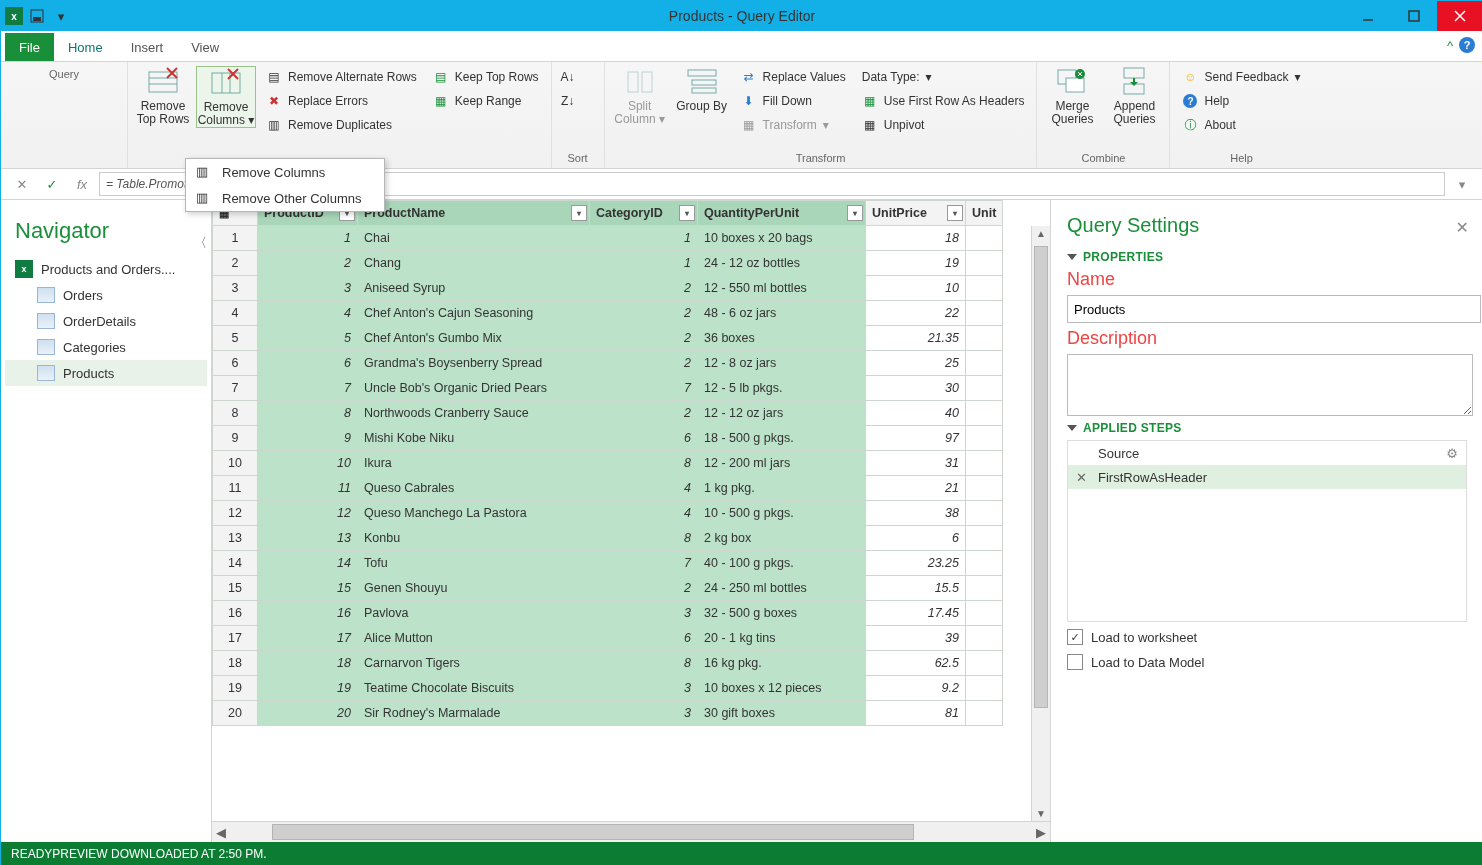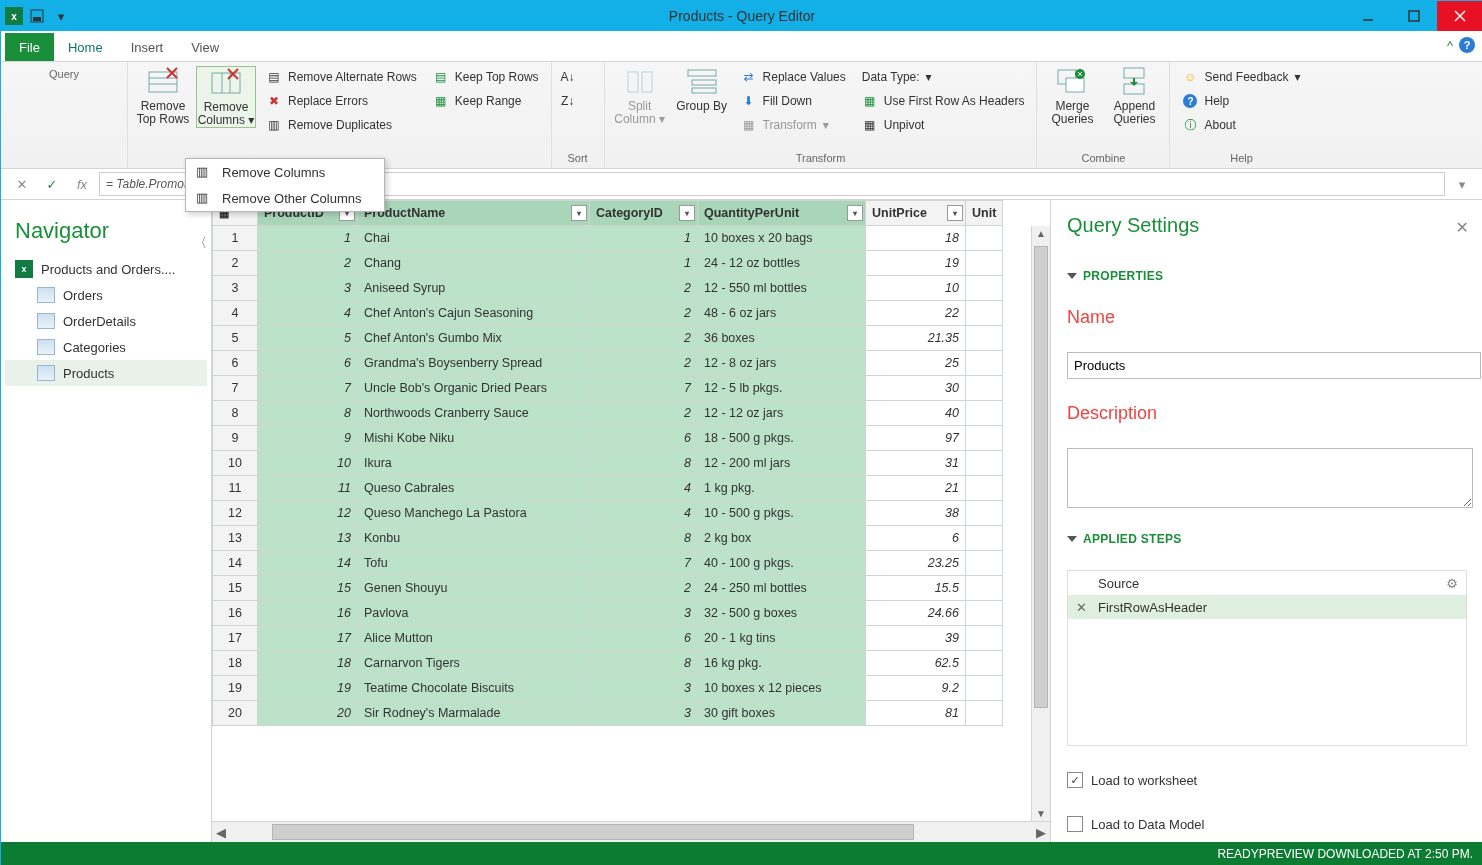--- a/index.html
+++ b/index.html
@@ -139,38 +139,38 @@
 .corner{ background:#f3f3f3;}
 .flt-btn{ position:absolute; right:2px; top:4px; width:14px;height:14px;border:1px solid #999;background:#fff;display:flex;align-items:center;justify-content:center;font-size:8px;color:#555;}
 .hscroll{ height:20px; background:#f0f0f0;border-top:1px solid #d4d4d4;display:flex;align-items:center; position:relative;}
 .hscroll .arrow{width:18px;text-align:center;color:#666;}
 .hscroll .thumb{position:absolute;left:60px;width:640px;height:14px;background:#cfcfcf;border:1px solid #b5b5b5;top:2px;}
 .vscroll{ position:absolute; right:0; top:26px; bottom:0; width:18px; background:#f0f0f0;border-left:1px solid #d4d4d4;}
 .vscroll .thumb{ position:absolute; left:2px; width:12px; height:460px; top:20px; background:#cfcfcf;border:1px solid #b5b5b5;}
 .vscroll .arrow{position:absolute;left:0;width:18px;text-align:center;color:#666;font-size:10px;}
 .settings{
   width:400px; border-left:1px solid #d4d4d4; padding:14px 16px 8px 16px;
-  display:flex; flex-direction:column; gap:24px;
+  display:flex; flex-direction:column; gap:5px;
   background:#fff;
   position:relative;
 }
 .settings h2{ font-size:20px; font-weight:300; color:#1a8f3a; margin:0 0 8px;}
 .close-x{ position:absolute; right:14px; top:18px; color:#888; font-size:16px;}
 .section-hdr{ display:flex;align-items:center;gap:6px; color:#1a8f3a; font-weight:600; font-size:12px; letter-spacing:0.3px; }
 .tri{ width:0;height:0;border-left:5px solid transparent;border-right:5px solid transparent;border-top:6px solid #555; transform:rotate(0);}
 .lbl{ font-size:18px; color:#ef4444; }
 .txt{ width:100%; border:1px solid #bbb; height:26px; padding:0 6px; font-size:13px;}
 .txta{ width:100%; border:1px solid #bbb; height:56px;}
 .steps{ border:1px solid #ddd; height:180px; overflow:auto;}
 .step{ height:24px;display:flex;align-items:center; gap:8px; padding:0 8px;}
 .step.sel{ background:#e0f0e0;}
 .step .gear{margin-left:auto;color:#888;}
 .chk{ display:flex; align-items:center; gap:8px; font-size:13px; padding:2px 0;}
 .chkbox{width:14px;height:14px;border:1px solid #888;display:flex;align-items:center;justify-content:center;font-size:11px;color:#333;}
-.statusbar{ height:24px; background:#0c7c33; color:#fff; display:flex;align-items:center; padding:0 10px; font-size:12px; justify-content:flex-end;}
+.statusbar{ height:24px; background:#0c7c33; color:#fff; display:flex;align-items:center; padding:0 10px; font-size:12px; justify-content:flex-start;}
 .col-prod-id{width:100px;} .col-prod-name{width:232px;} .col-cat{width:108px;} .col-qty{width:168px;} .col-price{width:100px;} .col-unit{width:36px;}
 td.num{ text-align:right; font-style:italic;}
 </style>
 </head>
 <body>
 
 <div class="window">
 
   <div class="titlebar">
     <div class="titlebar-left">
@@ -594,21 +594,21 @@
                 <td class="sel">24 - 250 ml bottles</td>
                 <td class="num">15.5</td>
                 <td></td>
               </tr>
               <tr>
                 <td class="row-hdr">16</td>
                 <td class="sel num">16</td>
                 <td class="sel">Pavlova</td>
                 <td class="sel num">3</td>
                 <td class="sel">32 - 500 g boxes</td>
-                <td class="num">24.66</td>
+                <td class="num">17.45</td>
                 <td></td>
               </tr>
               <tr>
                 <td class="row-hdr">17</td>
                 <td class="sel num">17</td>
                 <td class="sel">Alice Mutton</td>
                 <td class="sel num">6</td>
                 <td class="sel">20 - 1 kg tins</td>
                 <td class="num">39</td>
                 <td></td>

